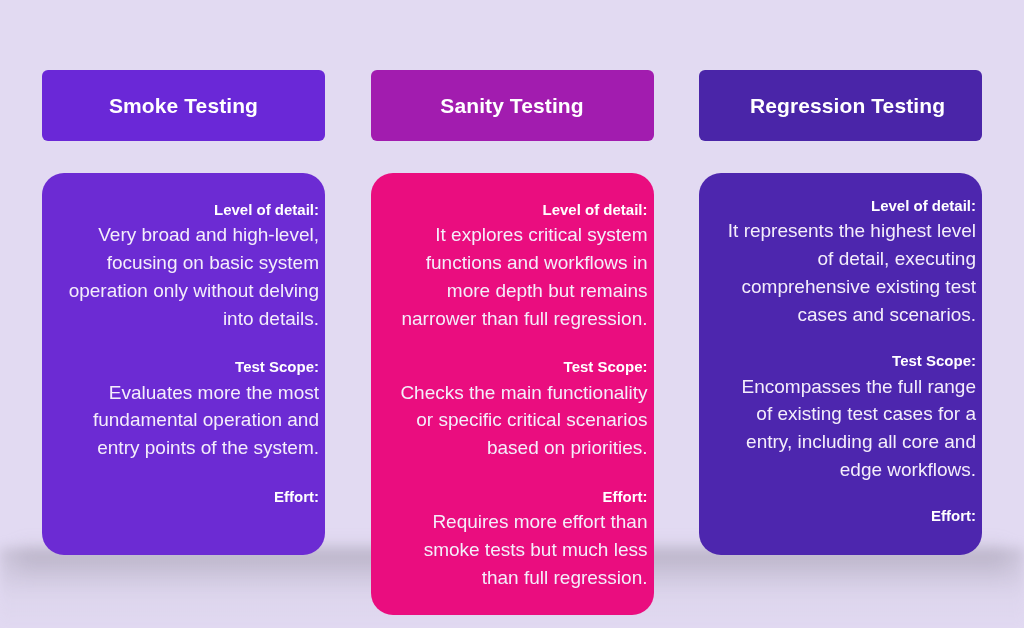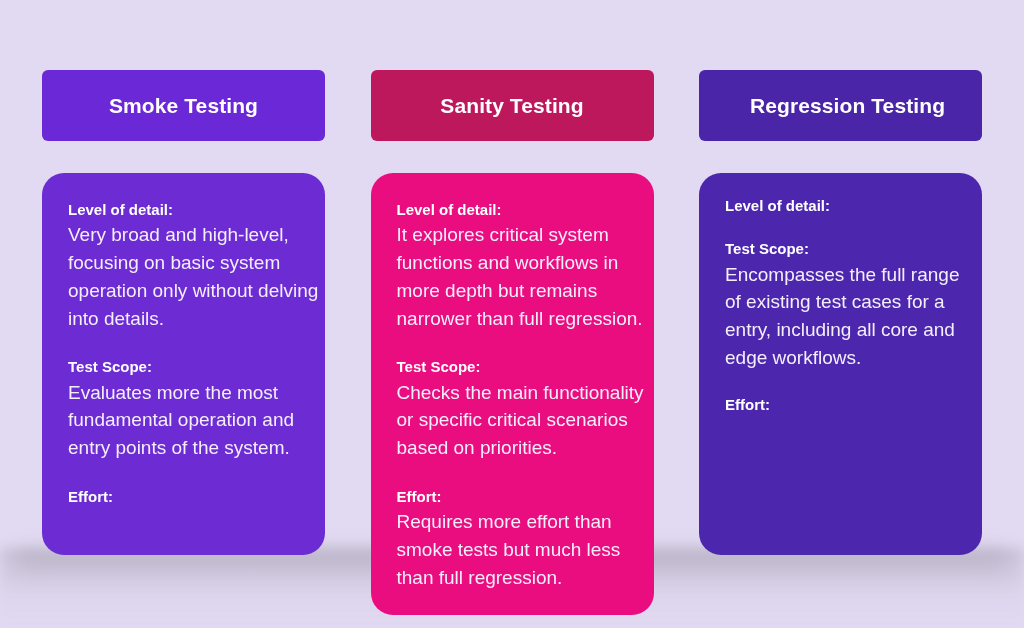--- a/index.html
+++ b/index.html
@@ -82,27 +82,27 @@
     padding: 26px 16px 24px 16px;
     color: #ffffff;
     min-height: 382px;
     display: flex;
     flex-direction: column;
     align-items: center;
   }
 
   .col-1 .col-header { background: #6a28d7; }
   .col-1 .col-body   { background: #6c2bd3; }
-  .col-2 .col-header { background: #be185d; }
+  .col-2 .col-header { background: #a21caf; }
   .col-2 .col-body   { background: #ea0d7f; }
   .col-3 .col-header { background: #4a25a8; padding-left: 24px; }
   .col-3 .col-body   { background: #4d26ae; }
 
   .section {
-    text-align: left;
+    text-align: right;
     width: 100%;
     margin-left: 20px;
   }
   .section + .section { margin-top: 24px; }
 
   .section-label {
     font-size: 15px;
     font-weight: bold;
     line-height: 1.42;
     color: #ffffff;
@@ -165,20 +165,21 @@
     </div>
   </div>
 
   <div class="column col-3">
     <div class="col-header">
       <span>Regression Testing</span>
     </div>
     <div class="col-body">
       <div class="section">
         <span class="section-label">Level of detail:</span>
+        <span class="section-text">It represents the highest level of detail, executing comprehensive existing test cases and scenarios.</span>
       </div>
       <div class="section">
         <span class="section-label">Test Scope:</span>
         <span class="section-text">Encompasses the full range of existing test cases for a entry, including all core and edge workflows.</span>
       </div>
       <div class="section">
         <span class="section-label">Effort:</span>
       </div>
     </div>
   </div>

